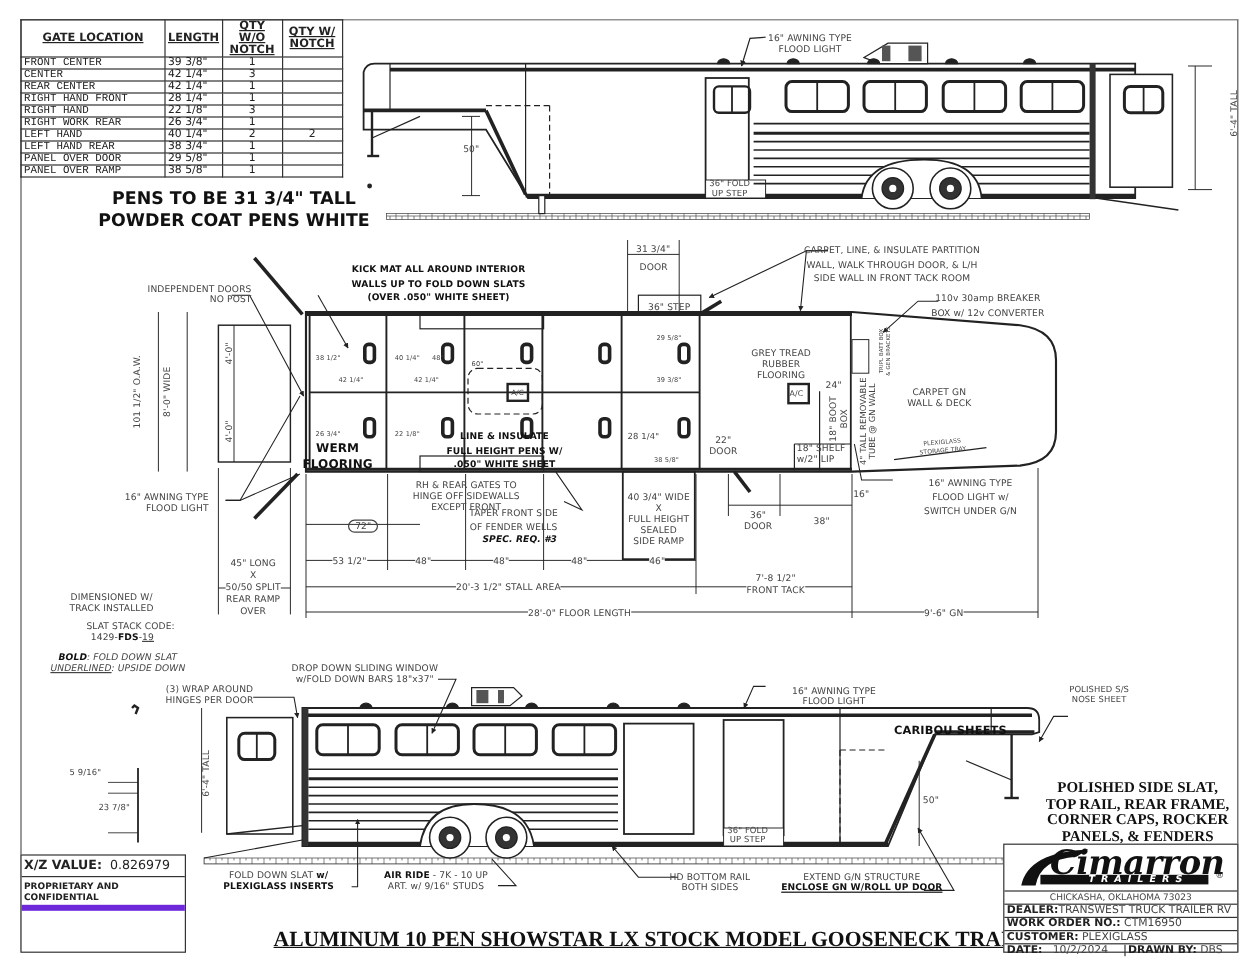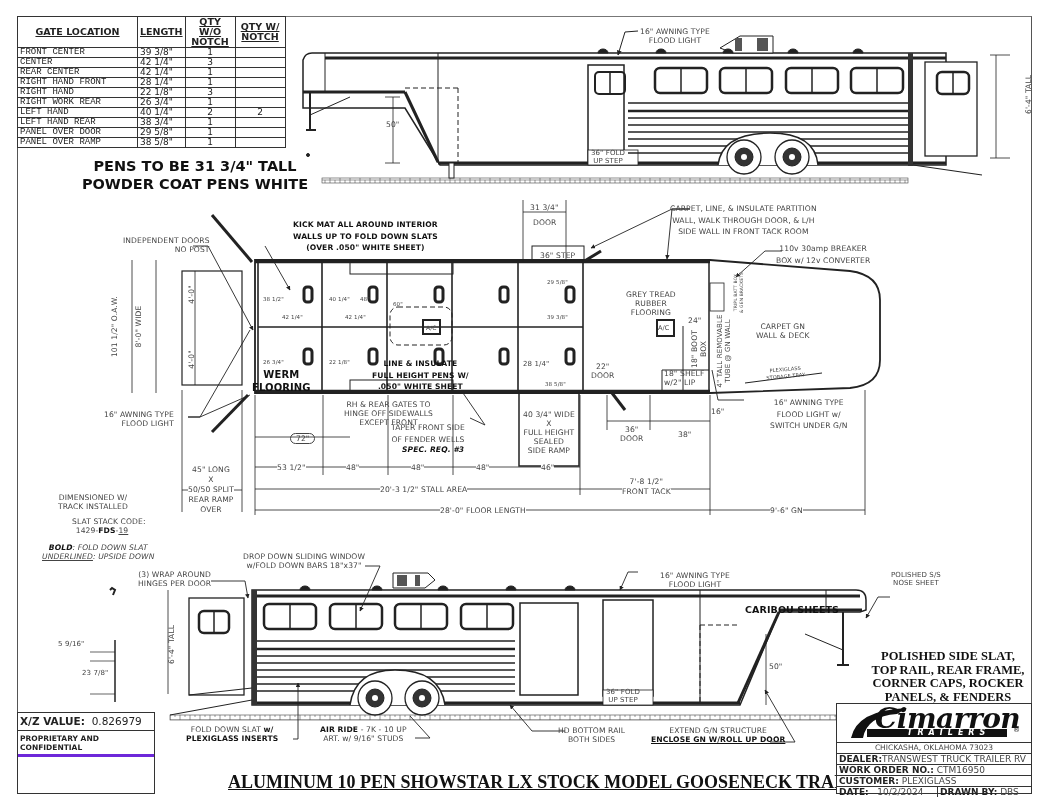--- a/index.html
+++ b/index.html
@@ -16,21 +16,21 @@
   table.gates td.loc{width:115px;font-family:Liberation Mono, monospace;}
   table.gates td.len{width:35px;}
   table.gates td.q{width:45px;}
   .bigtitle{position:absolute;font-family:"DejaVu Sans",sans-serif;font-weight:bold;font-size:14.5px;line-height:18px;text-align:center;color:#111;}
   .serifnote{position:absolute;font-family:"Liberation Serif",serif;font-weight:bold;font-size:12.5px;line-height:13.5px;text-align:center;color:#111;}
   .footer-title{position:absolute;left:228px;top:772px;font-family:"Liberation Serif",serif;font-weight:bold;font-size:18px;text-decoration:underline;color:#111;white-space:nowrap;}
   
   .xzbox{position:absolute;left:17px;top:712px;width:136px;height:80px;border:1.2px solid #333;background:#fff;}
   .xzrow{height:17px;border-bottom:1px solid #333;font-size:10.5px;line-height:17px;padding-left:2px;}
   .xzrow b{font-weight:bold;}
-  .prop{font-size:7.5px;font-weight:bold;padding:3px 2px 2px;border-bottom:3px solid #6d28d9;}
+  .prop{font-size:7.5px;font-weight:bold;padding:3px 2px 2px;border-bottom:5px solid #6d28d9;}
   .proptext{font-size:6.4px;line-height:7px;padding:3px 2px;color:#333;}
   
   .tblock{position:absolute;left:836px;top:703px;width:194px;height:89px;border:1.2px solid #333;background:#fff;}
   .tb-logo{height:38px;border-bottom:1px solid #333;position:relative;}
   .tb-city{height:10px;font-size:7.5px;line-height:10px;text-align:center;color:#444;border-bottom:1px solid #333;}
   .tb-row{height:10px;font-size:9px;line-height:10px;border-bottom:1px solid #333;padding-left:2px;white-space:nowrap;overflow:hidden;}
   .tb-row b{font-weight:bold;}
   .tb-row .v{color:#444;}
   .tb-split{display:flex;}
   .tb-split > div{padding-left:2px;}

